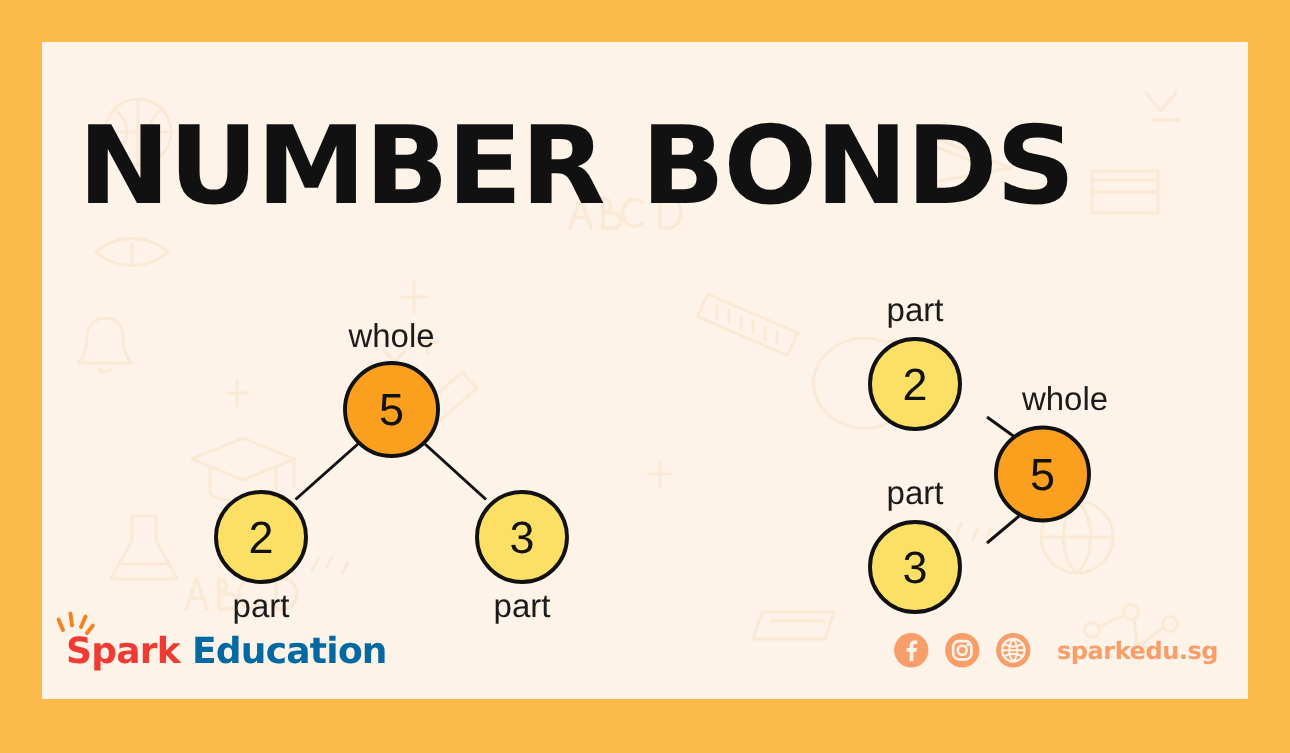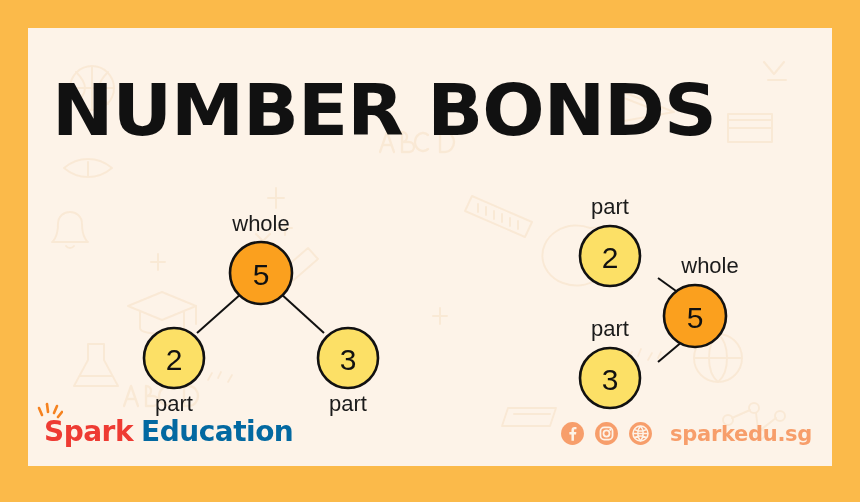--- a/index.html
+++ b/index.html
@@ -43,36 +43,36 @@
   .cap-text{
     font-family:"Liberation Sans", sans-serif;
     font-size:22px;font-weight:400;fill:#1b1b1b;
     text-anchor:middle;
   }
 
   
   .logo{
     position:absolute;left:16px;bottom:18px;
     display:flex;align-items:baseline;
-    font-size:28px;font-weight:700;letter-spacing:-.5px;
+    font-size:24px;font-weight:700;letter-spacing:-.5px;
     font-family:"DejaVu Sans", sans-serif;
     white-space:nowrap;
   }
   .logo .spark{color:#EE3B33;position:relative;}
   .logo .edu{color:#0369a1;margin-left:8px;}
   .spark-mark{position:absolute;left:-7px;top:-13px;width:26px;height:18px;}
 
   .social{
     position:absolute;right:20px;bottom:20px;
     display:flex;align-items:center;gap:9px;
   }
   .social .ico{width:25px;height:25px;display:block;}
   .handle{
     margin-left:8px;color:#F79E6B;
-    font-size:21px;font-weight:700;letter-spacing:-.3px;
+    font-size:16px;font-weight:700;letter-spacing:-.3px;
     font-family:"DejaVu Sans", sans-serif;
   }
 </style>
 </head>
 <body>
 
 <div id="poster">
 
   <div class="card">
 

